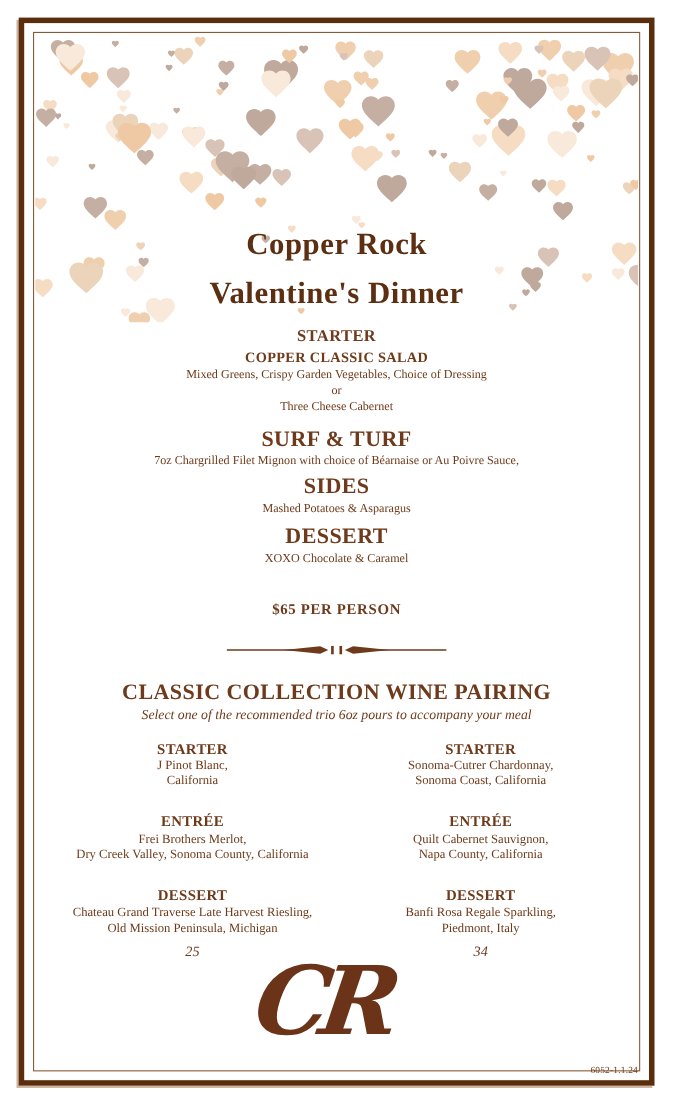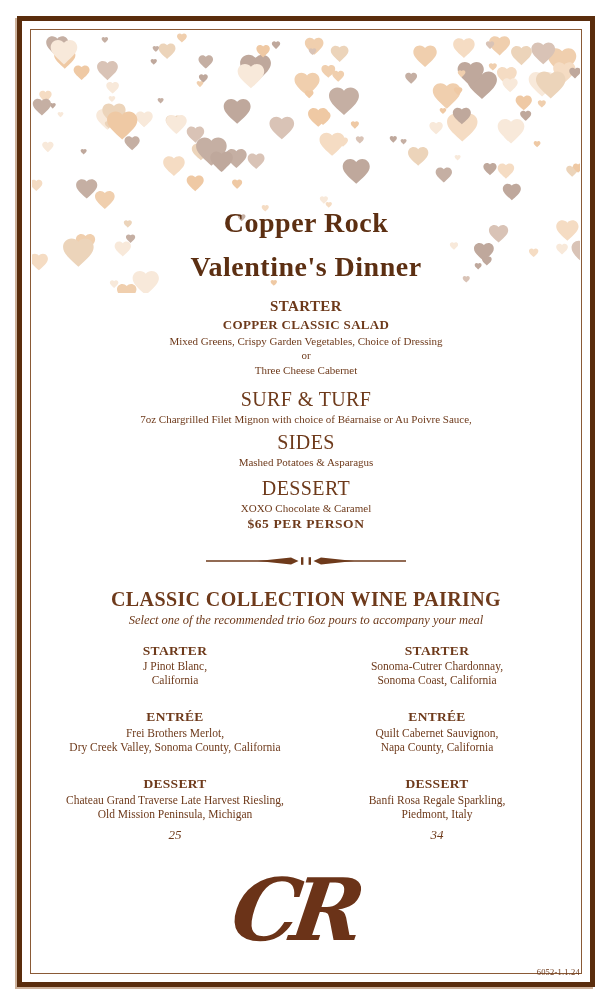--- a/index.html
+++ b/index.html
@@ -38,25 +38,25 @@
   .menu-title{
     margin-top:201px;
     font-size:28px;line-height:44px;font-weight:bold;
     color:var(--title,#5C2F12);
     letter-spacing:0.5px;
   }
   .sec-label{font-size:15px;font-weight:bold;margin-top:9px;line-height:1.15;letter-spacing:0.4px;}
   .dish{font-size:13px;font-weight:bold;margin-top:2px;line-height:1.2;letter-spacing:0.3px;}
   .desc{font-size:11px;margin-top:1px;line-height:1.3;}
   .or-label{font-size:11px;margin-top:1px;line-height:1.2;}
-  .big-head{font-size:20px;font-weight:normal;line-height:1.15;letter-spacing:0.4px;text-align:center;}
+  .big-head{font-size:20px;font-weight:bold;line-height:1.15;letter-spacing:0.4px;text-align:center;}
   .mt-surf{margin-top:10px;}
   .mt-sides{margin-top:5px;}
   .mt-dessert{margin-top:8px;}
-  .price-line{font-size:13.5px;font-weight:bold;letter-spacing:0.6px;}
+  .price-line{font-size:13.5px;font-weight:bold;margin-top:30px;letter-spacing:0.6px;}
   .divider{margin:22px auto 0 auto;display:block;color:var(--text,#6E3A1B);}
   .wine-head{font-size:20px;font-weight:bold;margin-top:20px;line-height:1.15;letter-spacing:0.4px;}
   .wine-sub{font-size:12.5px;font-style:italic;margin-top:2px;line-height:1.2;}
   .wine-columns{
     display:flex;width:524px;margin:15px auto 0 auto;
   }
   .wine-col{flex:1;}
   .wine-group{margin-top:22px;}
   .wine-group:first-child{margin-top:0;}
   .wine-label{font-size:13.5px;font-weight:bold;line-height:1.2;letter-spacing:0.3px;}

